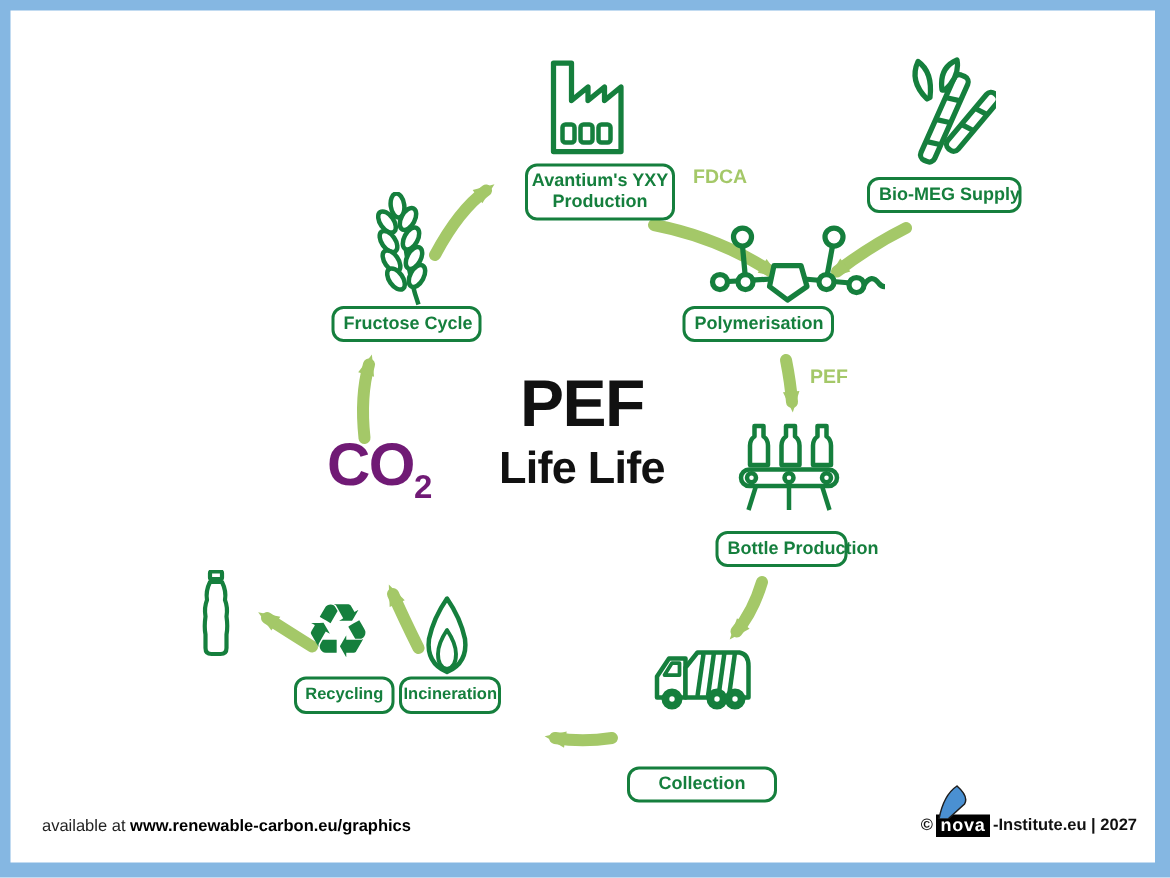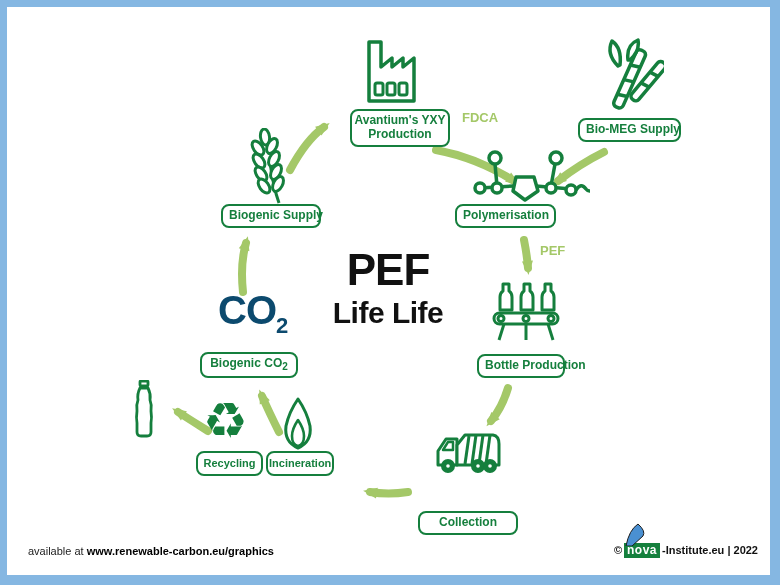--- a/index.html
+++ b/index.html
@@ -20,21 +20,21 @@
   #st-collection{left:418px;top:482px;width:100px;margin-top:29px;}
   #st-endoflife{left:253px;top:482px;width:98px;}
   #st-incineration{left:266px;top:451px;width:68px;font-size:11px;padding:4px 1px;text-align:right;}
   #st-recycling{left:196px;top:451px;width:67px;font-size:11px;padding:4px 1px;}
   #st-biogenic{left:200px;top:352px;width:98px;}
 
   .title{position:absolute;left:288px;top:248px;width:200px;text-align:center;color:#111;}
   .title .t1{font-size:44px;font-weight:bold;letter-spacing:-1px;line-height:1;}
   .title .t2{font-size:30px;font-weight:bold;letter-spacing:-0.5px;margin-top:4px;}
 
-  .co2{position:absolute;left:218px;top:290px;color:#0c4a6e;font-weight:bold;
+  .co2{position:absolute;left:218px;top:290px;color:#701a75;font-weight:bold;
        font-size:40px;letter-spacing:-1px;line-height:1;}
   .co2 sub{font-size:22px;font-weight:bold;}
 
   .flow-label{position:absolute;color:#a4c868;font-weight:bold;font-size:13px;letter-spacing:0;}
   #lbl-fdca{left:462px;top:110px;}
   #lbl-pef{left:540px;top:243px;}
 
   .icon{position:absolute;}
   #ic-factory{left:360px;top:40px;}
   #ic-wheat{left:243px;top:128px;}
@@ -47,21 +47,21 @@
               font-family:"DejaVu Sans",sans-serif;}
   #ic-flame{left:281px;top:396px;}
 
   .avail{position:absolute;left:28px;top:545px;font-size:11px;color:#222;}
   .avail b{color:#000;}
 
   .nova-credit{position:absolute;right:22px;top:543px;display:flex;align-items:center;
                gap:2px;font-size:11px;color:#111;font-weight:bold;}
   .nova-logo{position:relative;display:inline-block;}
   .nova-sail{position:absolute;left:-1px;top:-21px;}
-  .nova-box{background:#15803d;color:#fff;padding:0 3px 1px 3px;font-size:12px;font-weight:bold;
+  .nova-box{background:#000000;color:#fff;padding:0 3px 1px 3px;font-size:12px;font-weight:bold;
             letter-spacing:0.5px;}
 </style>
 </head>
 <body>
 
 <div class="canvas">
   <div class="paper"></div>
 
   <svg class="arrow-layer" viewBox="0 0 780 585">
     <defs>
@@ -200,21 +200,21 @@
   <div class="icon" id="ic-recycle">♻</div>
 
   <div class="icon" id="ic-flame">
     <svg width="34" height="56" viewBox="0 0 34 56" fill="#fff" stroke="#157f3d" stroke-width="3" stroke-linejoin="round">
       <path d="M17,3 Q8,16 5,30 Q3,46 17,52 Q31,46 29,30 Q26,16 17,3 Z"></path>
       <path d="M17,24 Q11,33 11,40 Q11,49 17,50 Q23,49 23,40 Q23,33 17,24 Z" stroke-width="2.6"></path>
     </svg>
   </div>
 
   <div class="station" id="st-fructose">
-    <span>Biogenic Supply</span>
+    <span>Fructose Cycle</span>
   </div>
   <div class="station" id="st-avantium">
     <span>Avantium's YXY</span><br>
     <span>Production</span>
   </div>
   <div class="station" id="st-poly">
     <span>Polymerisation</span>
   </div>
   <div class="station" id="st-biomeg">
     <span>Bio-MEG Supply</span>
@@ -223,32 +223,29 @@
     <span>Bottle Production</span>
   </div>
   <div class="station" id="st-collection">
     <span>Collection</span>
   </div>
   <div class="station" id="st-incineration">
     <span>Incineration</span>
   </div>
   <div class="station" id="st-recycling">
     <span>Recycling</span>
-  </div>
-  <div class="station" id="st-biogenic">
-    <span>Biogenic CO</span><sub>2</sub>
   </div>
 
   <div class="avail">
     <span>available at </span><b>www.renewable-carbon.eu/graphics</b>
   </div>
 
   <div class="nova-credit">
     <span>©</span>
     <span class="nova-logo">
       <svg class="nova-sail" width="26" height="24" viewBox="0 0 26 24">
         <path d="M3,24 Q6,8 15,2 Q23,9 20,14 L9,24 Z" fill="#4a90d2" stroke="#1d1d1d" stroke-width="1"></path>
       </svg>
       <span class="nova-box">nova</span>
     </span>
-    <span>-Institute.eu | 2022</span>
+    <span>-Institute.eu | 2027</span>
   </div>
 </div>
 
 </body></html>

